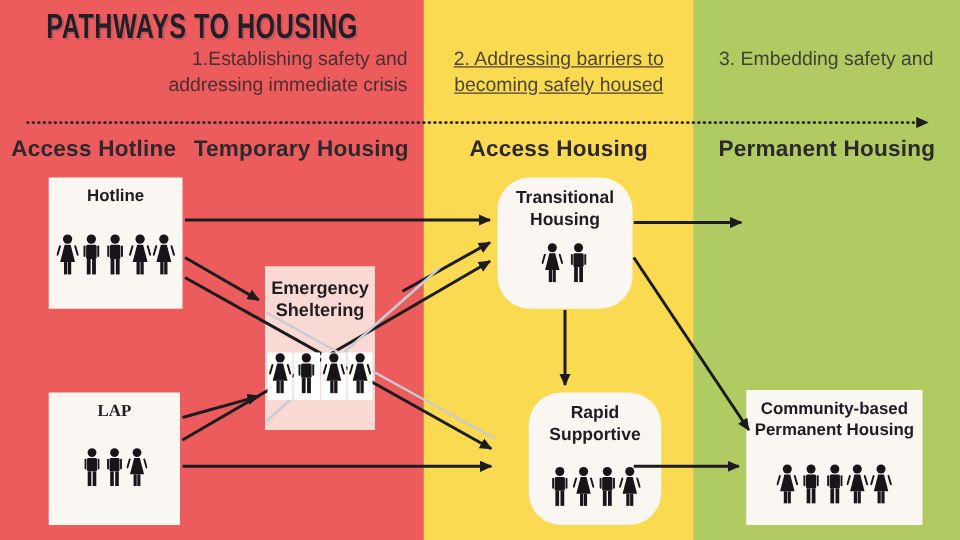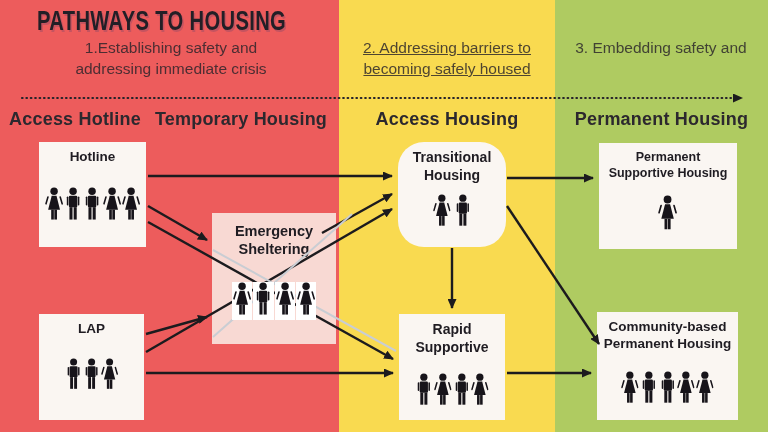--- a/index.html
+++ b/index.html
@@ -22,43 +22,43 @@
     transform:scaleX(.72);transform-origin:left top;
     text-shadow:2px 2px 0 rgba(93,63,106,.28);
   }
 
   
   .phase{
     position:absolute;top:37px;height:46px;
     font-size:15.5px;line-height:21px;text-align:center;
     color:rgba(40,35,42,.82);
   }
-  .phase-1{left:16px;width:310px;}
+  .phase-1{left:16px;width:310px;text-align:right;}
   .phase-2{left:341px;width:212px;text-decoration:underline;}
   .phase-3{left:556px;width:210px;}
 
   
   .col-header{
     position:absolute;top:109px;height:22px;
     font-size:18px;font-weight:bold;letter-spacing:.2px;
     text-align:center;color:#2c282e;white-space:nowrap;
   }
   .col-access{left:8px;width:134px;}
   .col-temporary{left:148px;width:186px;}
   .col-bridge{left:339px;width:216px;}
   .col-permanent{left:555px;width:213px;}
 
   
   .box{position:absolute;background:#FAF6F2;}
   .box-pink{background:#F8D9D3;}
   .box-hotline{left:39px;top:142px;width:107px;height:105px;}
-  .box-lap{left:39px;top:314px;width:105px;height:106px;}
-  .box-emergency{left:212px;top:213px;width:124px;height:131px;}
+  .box-lap{left:39px;top:314px;width:105px;height:106px;font-family:Liberation Serif, serif;}
+  .box-emergency{left:212px;top:213px;width:88px;height:131px;}
   .box-transitional{left:398px;top:142px;width:108px;height:105px;border-radius:26px;}
-  .box-rapid{left:399px;top:314px;width:106px;height:106px;}
+  .box-rapid{left:423px;top:314px;width:106px;height:106px;border-radius:26px;}
   .box-psh{left:599px;top:143px;width:138px;height:106px;}
   .box-cbph{left:597px;top:312px;width:141px;height:108px;}
 
   .box-label{
     position:absolute;left:0;right:0;top:7px;
     text-align:center;font-weight:bold;line-height:1.25;
     color:#1f1c22;
   }
   .box-hotline .box-label,.box-lap .box-label{font-size:13.5px;}
   .box-emergency .box-label{font-size:14.5px;top:9px;}
@@ -228,31 +228,20 @@
         </svg>
         <svg viewBox="0 0 22 46" class="fig">
           <use href="#fig-man"></use>
         </svg>
         <svg viewBox="0 0 22 46" class="fig">
           <use href="#fig-woman"></use>
         </svg>
       </div>
   </div>
 
-  <div class="box box-psh">
-    <div class="box-label">
-      <div>Permanent</div>
-      <div>Supportive Housing</div>
-    </div>
-    <div class="figrow figs-psh">
-        <svg viewBox="0 0 22 46" class="fig">
-          <use href="#fig-woman"></use>
-        </svg>
-      </div>
-  </div>
 
   <div class="box box-cbph">
     <div class="box-label">
       <div>Community-based</div>
       <div>Permanent Housing</div>
     </div>
     <div class="figrow figs-cbph">
         <svg viewBox="0 0 22 46" class="fig">
           <use href="#fig-woman"></use>
         </svg>

